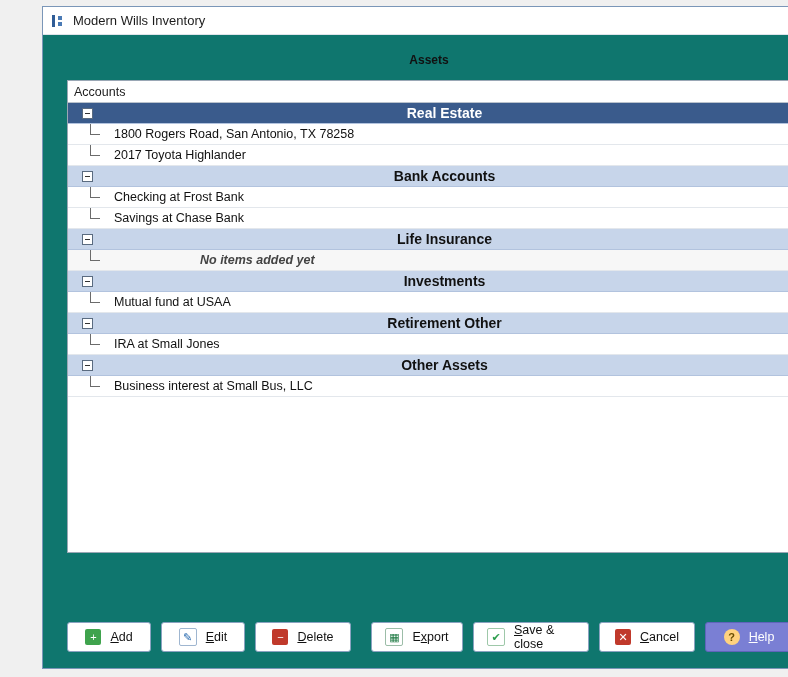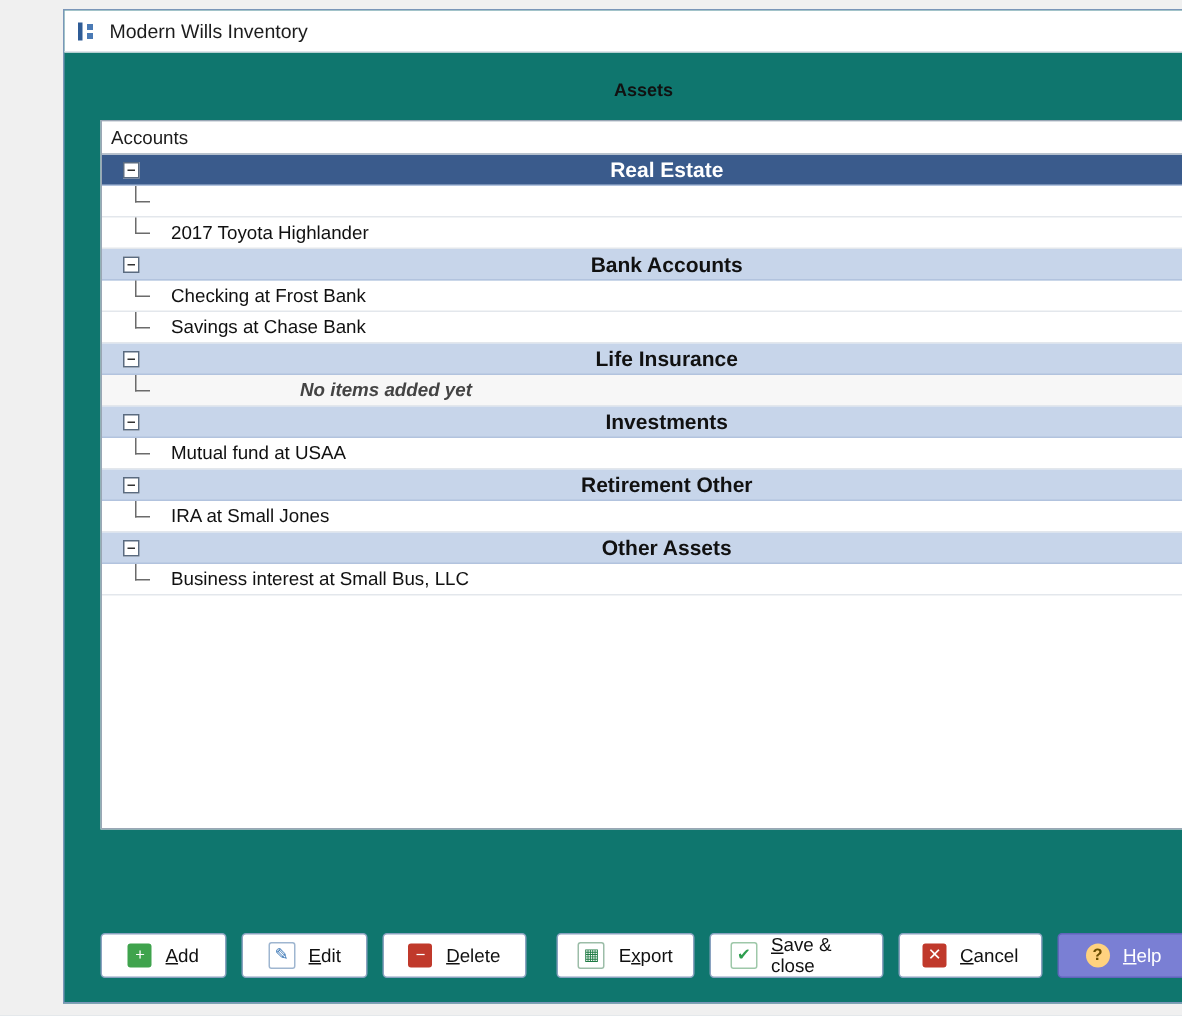--- a/index.html
+++ b/index.html
@@ -283,20 +283,21 @@
 
           <div class="row category selected">
             <div class="expander"></div>
             <div class="cat-label">Real Estate</div>
           </div>
           <div class="row item">
             <div class="tree-connector">
                 <div class="v"></div>
                 <div class="h"></div>
               </div>
+            <div class="item-label">1800 Rogers Road, San Antonio, TX 78258</div>
           </div>
 
           <div class="row item">
             <div class="tree-connector">
                 <div class="v"></div>
                 <div class="h"></div>
               </div>
             <div class="item-label">2017 Toyota Highlander</div>
           </div>
 

